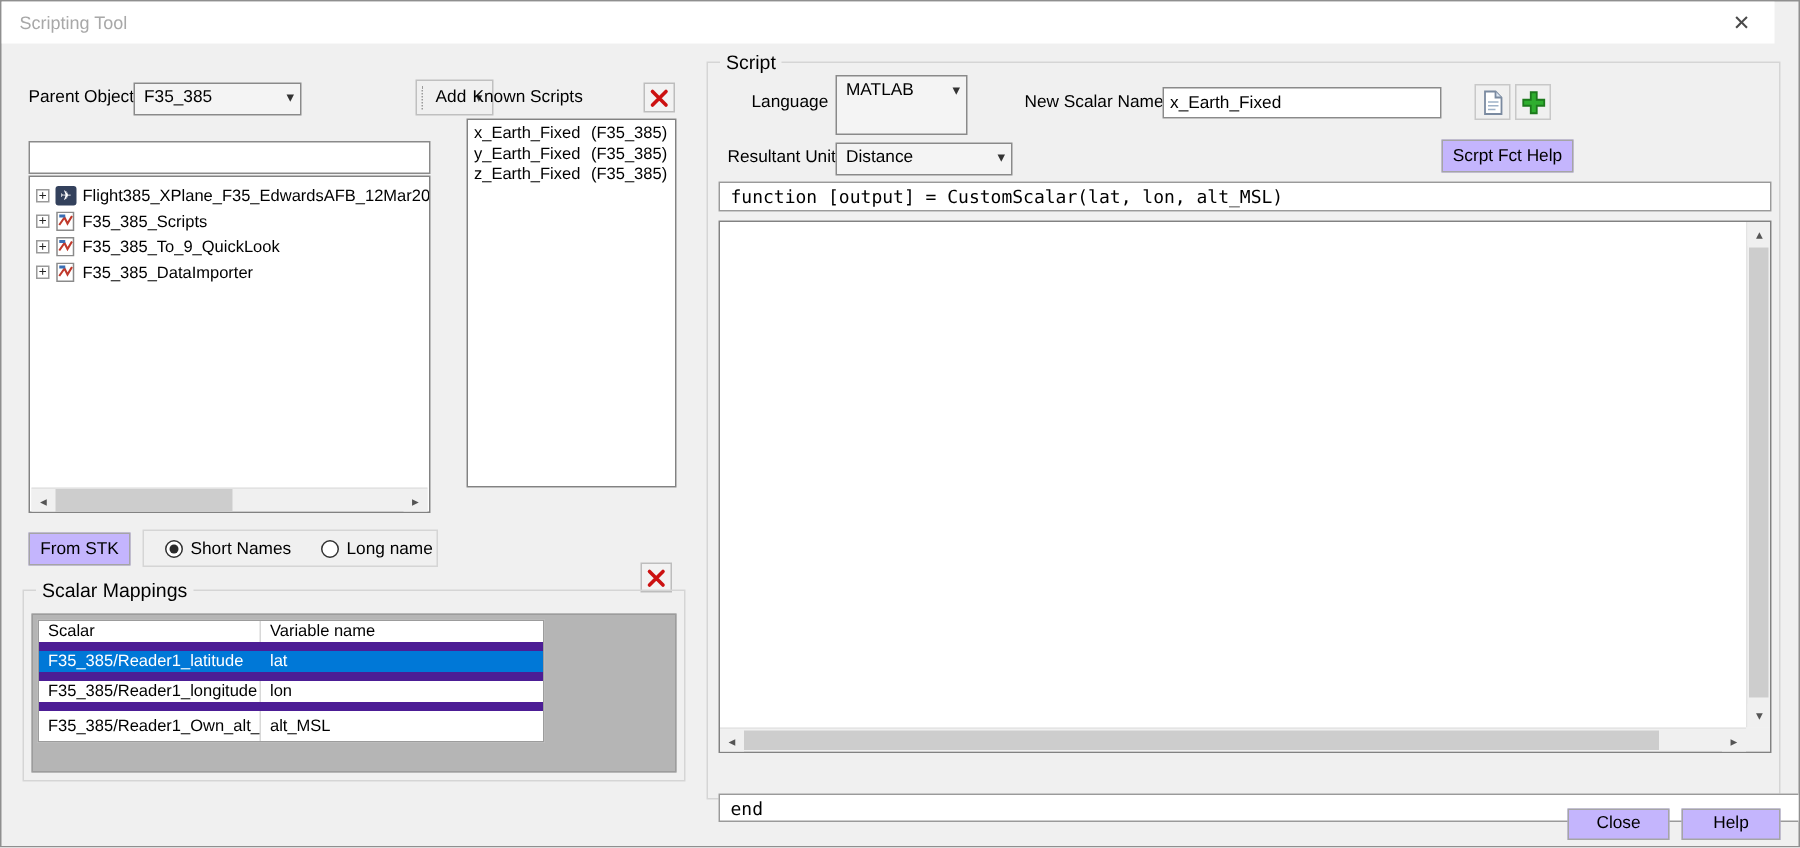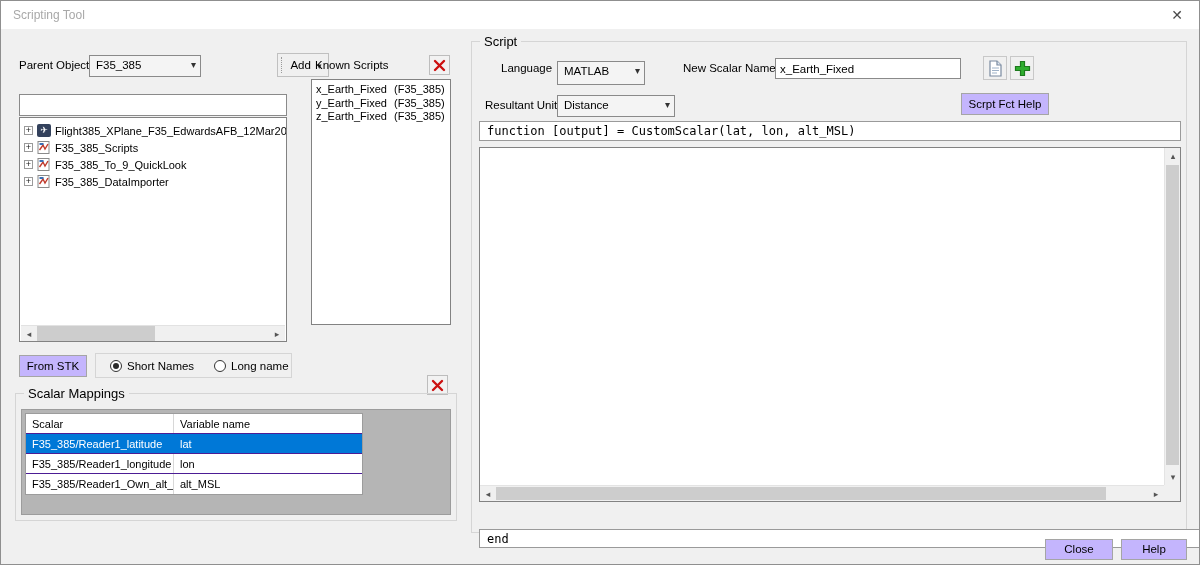--- a/index.html
+++ b/index.html
@@ -3,21 +3,21 @@
 <meta charset="utf-8">
 <style>
   * { margin:0; padding:0; box-sizing:border-box; }
   html,body { background:#ffffff; }
   body { font-family:"Liberation Sans", sans-serif; font-size:11.5px; color:#000; }
 
   .window { position:relative; width:1200px; height:565px; background:#f0f0f0;
             border:1px solid #8f8f8f; overflow:hidden; }
 
   
-  .titlebar { position:absolute; left:0; top:0; right:0; height:28px; background:#ffffff; }
+  .titlebar { position:absolute; left:0; top:0; right:16px; height:28px; background:#ffffff; }
   .title-text { position:absolute; left:12px; top:7px; font-size:12px; color:#a8a8a8; }
   .win-close { position:absolute; right:4px; top:0; width:36px; height:28px; text-align:center;
                line-height:28px; font-size:14px; color:#4a4a4a; cursor:pointer; }
 
   
   .lbl { position:absolute; white-space:nowrap; }
   .btn { position:absolute; background:#c4b5fd; border:1px solid #a5a5a5; text-align:center;
          font-size:11.5px; cursor:pointer; }
   .combo { position:absolute; background:#f4f4f4; border:1px solid #8a8a8a; cursor:pointer; }
   .combo .combo-text { position:absolute; left:6px; top:3px; white-space:nowrap; }
@@ -71,21 +71,21 @@
   .radio-circle { width:12px; height:12px; border:1px solid #333; border-radius:50%;
                   background:#fff; position:relative; margin-right:5px; flex:0 0 auto; }
   .radio-circle.checked::after { content:''; position:absolute; left:2px; top:2px; right:2px;
                   bottom:2px; background:#2b2b2b; border-radius:50%; }
 
   
   .sm-inner { position:absolute; left:5px; top:15px; right:5px; bottom:5px; background:#b5b5b5;
               border:1px solid #9c9c9c; }
   .sm-table { position:absolute; left:3px; top:3px; width:338px; background:#fff;
               border:1px solid #9c9c9c; font-size:11px; }
-  .sm-row { display:flex; height:20px; align-items:center; border-bottom:1px solid #4c1d95; }
+  .sm-row { display:flex; height:20px; align-items:center; border-bottom:6px solid #4c1d95; }
   .sm-row:last-child { border-bottom:none; }
   .sm-cell { padding-left:6px; height:100%; display:flex; align-items:center;
              border-right:1px solid #d8d8d8; overflow:hidden; white-space:nowrap; }
   .sm-cell:last-child { border-right:none; }
   .sm-col-scalar { width:148px; flex:0 0 auto; }
   .sm-col-var { flex:1 1 auto; }
   .sm-row.header { background:#fff; }
   .sm-row.selected { background:#0078d7; color:#fff; }
   .sm-row.selected .sm-cell { border-right-color:#0078d7; }
 
@@ -244,21 +244,21 @@
       <span>(F35_385)</span>
     </div>
   </div>
 
   <div class="group" style="left:470px; top:40px; width:716px; height:492px;">
     <span class="group-label">Script</span>
   </div>
 
   <span class="lbl" style="left:500px; top:61px;">Language</span>
 
-  <div class="combo" style="left:556px; top:60px; width:88px; height:24px;">
+  <div class="combo" style="left:556px; top:49px; width:88px; height:40px;">
     <span class="combo-text">MATLAB</span>
     <span class="combo-arrow">▾</span>
   </div>
 
   <span class="lbl" style="left:682px; top:61px;">New Scalar Name</span>
 
   <input class="textbox" style="left: 774px; top: 57px; width: 186px; height: 21px;" value="x_Earth_Fixed">
 
   <div class="iconbtn" style="left:982px; top:55px;">
     <svg width="15" height="17" viewBox="0 0 15 17">

